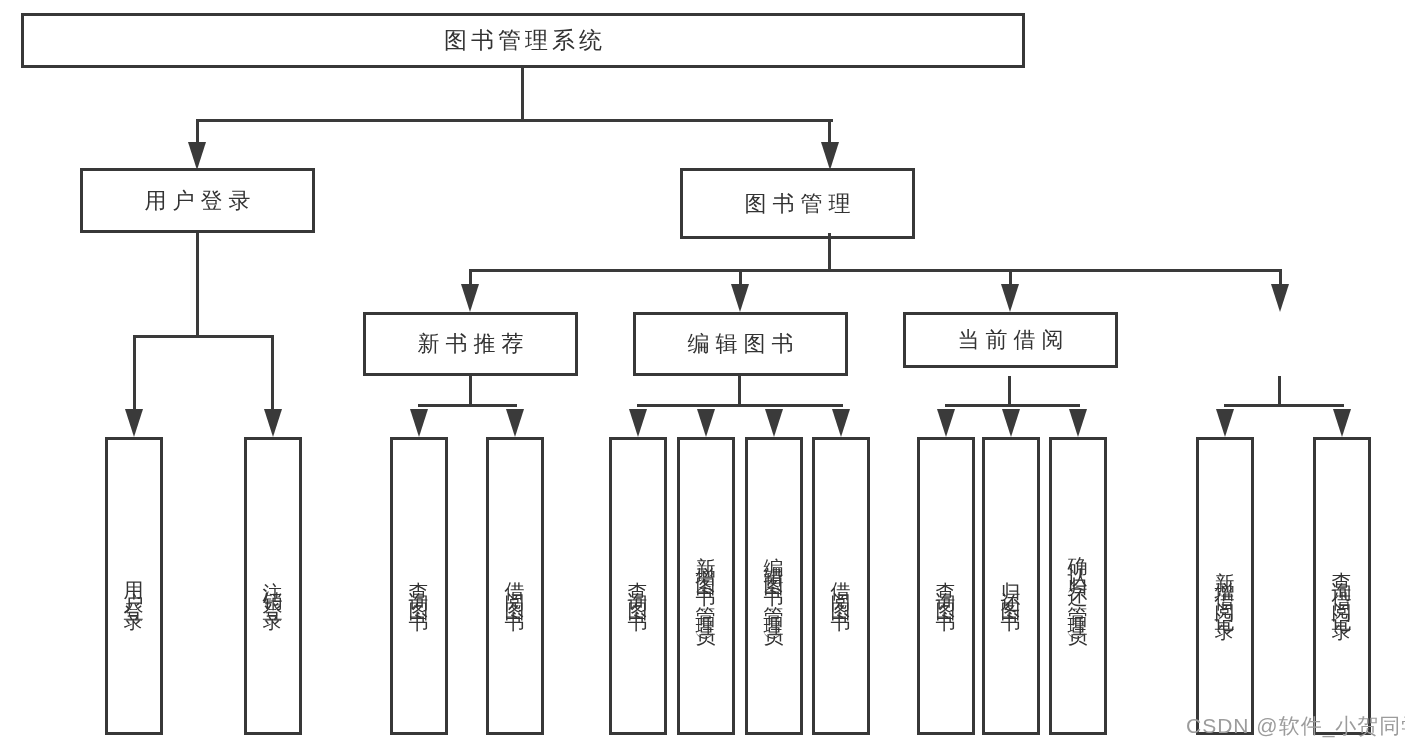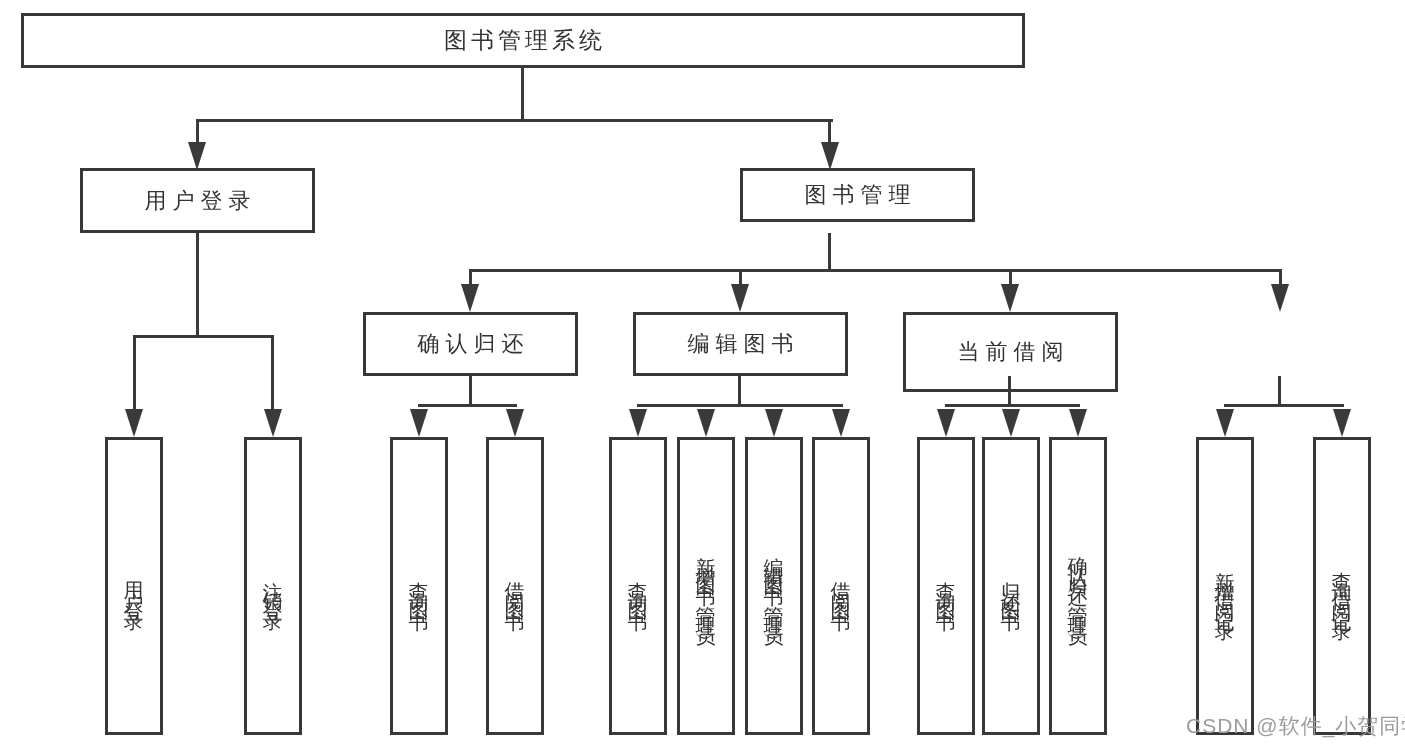--- a/index.html
+++ b/index.html
@@ -82,21 +82,21 @@
   <div class="line" style="left:521px; top:68px; width:3px; height:53px;"></div>
   <div class="line" style="left:196px; top:119px; width:637px; height:3px;"></div>
   <div class="line" style="left:196px; top:119px; width:3px; height:28px;"></div>
   <div class="line" style="left:828px; top:119px; width:3px; height:28px;"></div>
   <div class="arrow" style="left:188px; top:142px;"></div>
   <div class="arrow" style="left:821px; top:142px;"></div>
 
   <div class="box hbox" style="left:80px; top:168px; width:235px; height:65px;">
     <span>用户登录</span>
   </div>
-  <div class="box hbox" style="left:740px; top:168px; width:235px; height:54px;">
+  <div class="box hbox" style="left:680px; top:168px; width:235px; height:71px;">
     <span>图书管理</span>
   </div>
 
   <div class="line" style="left:196px; top:233px; width:3px; height:104px;"></div>
   <div class="line" style="left:133px; top:335px; width:141px; height:3px;"></div>
   <div class="line" style="left:133px; top:335px; width:3px; height:78px;"></div>
   <div class="line" style="left:271px; top:335px; width:3px; height:78px;"></div>
   <div class="arrow" style="left:125px; top:409px;"></div>
   <div class="arrow" style="left:264px; top:409px;"></div>
 
@@ -105,26 +105,26 @@
   <div class="line" style="left:469px; top:269px; width:3px; height:17px;"></div>
   <div class="line" style="left:739px; top:269px; width:3px; height:17px;"></div>
   <div class="line" style="left:1009px; top:269px; width:3px; height:17px;"></div>
   <div class="line" style="left:1279px; top:269px; width:3px; height:17px;"></div>
   <div class="arrow" style="left:461px; top:284px;"></div>
   <div class="arrow" style="left:731px; top:284px;"></div>
   <div class="arrow" style="left:1001px; top:284px;"></div>
   <div class="arrow" style="left:1271px; top:284px;"></div>
 
   <div class="box hbox" style="left:363px; top:312px; width:215px; height:64px;">
-    <span>确认归还</span>
+    <span>新书推荐</span>
   </div>
   <div class="box hbox" style="left:633px; top:312px; width:215px; height:64px;">
     <span>编辑图书</span>
   </div>
-  <div class="box hbox" style="left:903px; top:312px; width:215px; height:80px;">
+  <div class="box hbox" style="left:903px; top:312px; width:215px; height:56px;">
     <span>当前借阅</span>
   </div>
 
   <div class="line" style="left:469px; top:376px; width:3px; height:29px;"></div>
   <div class="line" style="left:418px; top:404px; width:99px; height:3px;"></div>
   <div class="arrow" style="left:410px; top:409px;"></div>
   <div class="arrow" style="left:506px; top:409px;"></div>
 
   <div class="line" style="left:738px; top:376px; width:3px; height:29px;"></div>
   <div class="line" style="left:637px; top:404px; width:206px; height:3px;"></div>

